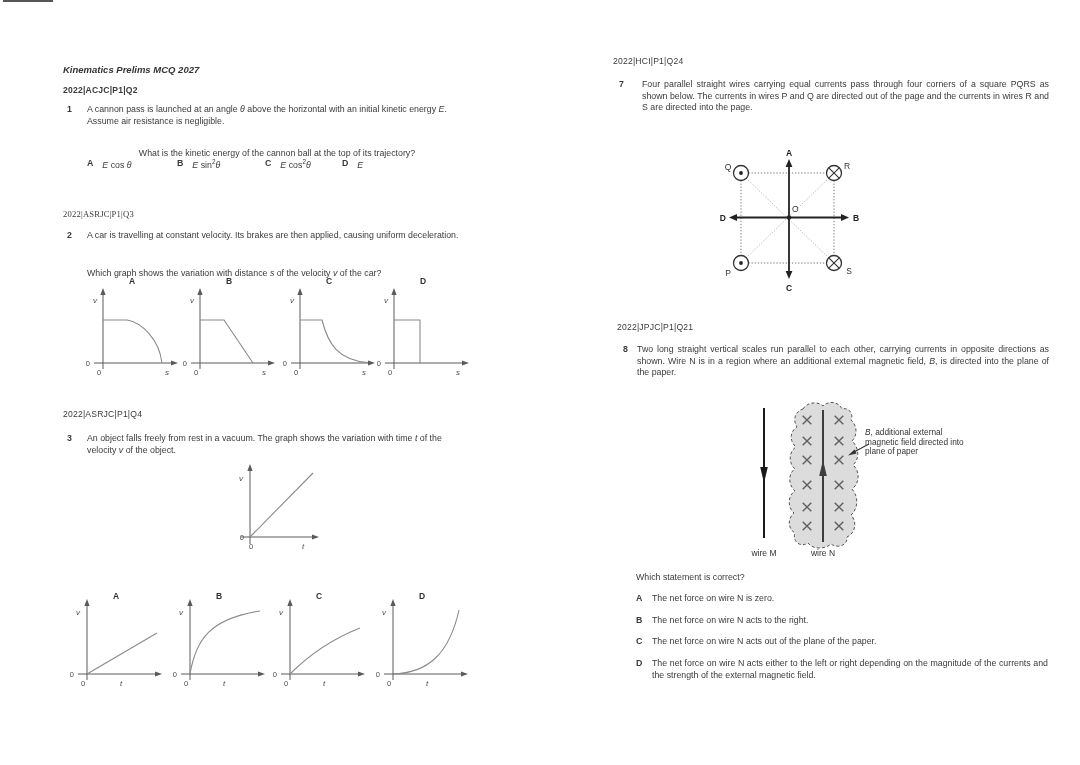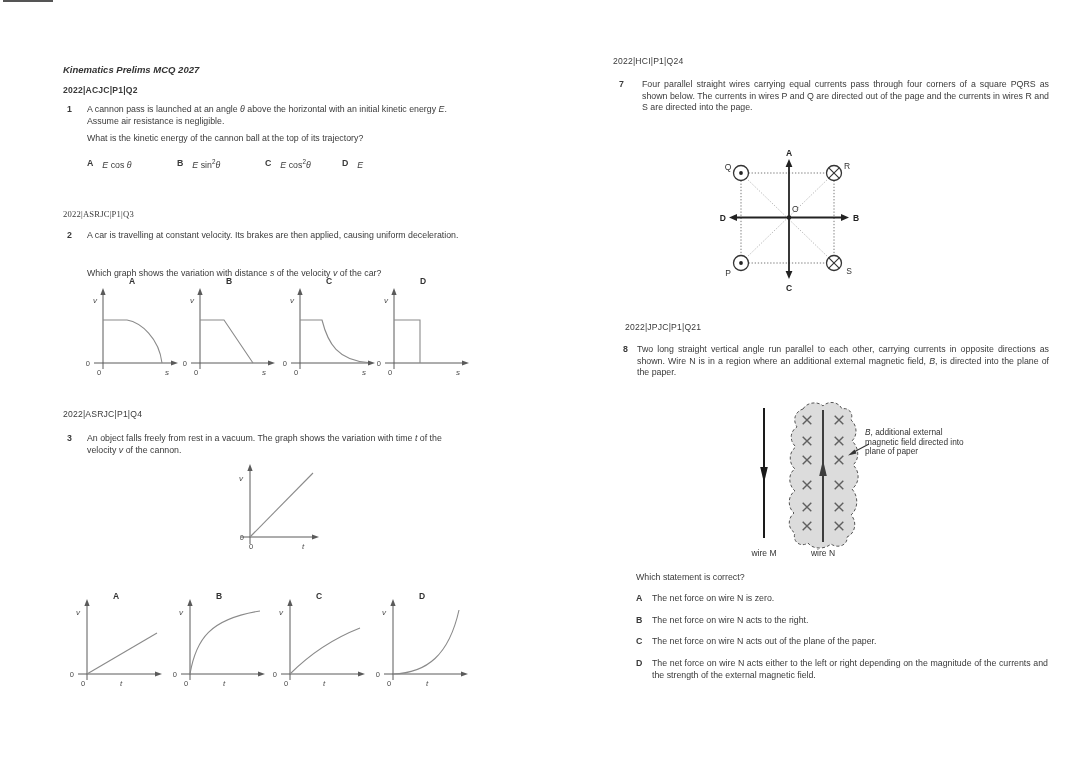--- a/index.html
+++ b/index.html
@@ -52,21 +52,21 @@
 
 <div class="col col-left">
 
   <div class="title">Kinematics Prelims MCQ 2027</div>
 
   <div class="code" style="left:0;top:21px;font-weight:bold;">2022|ACJC|P1|Q2</div>
   <div class="qrow" style="left:4px;top:40px;width:402px;">
     <span class="qnum" style="width:20px;">1</span>
     <span class="qtext"><span>A cannon pass is launched at an angle </span><i>θ</i><span> above the horizontal with an initial kinetic energy </span><i>E</i><span>. Assume air resistance is negligible.</span></span>
   </div>
-  <div class="subq" style="left:24px;top:69px;width:380px;">What is the kinetic energy of the cannon ball at the top of its trajectory?</div>
+  <div class="subq" style="left:24px;top:84px;width:380px;text-align:center;">What is the kinetic energy of the cannon ball at the top of its trajectory?</div>
 
   <div class="fopt" style="left:24px;top:94px;">
     <b>A</b>
     <span class="fml"><i>E</i><span> cos </span><sup></sup><i>θ</i></span>
   </div>
   <div class="fopt" style="left:114px;top:94px;">
     <b>B</b>
     <span class="fml"><i>E</i><span> sin</span><sup>2</sup><i>θ</i></span>
   </div>
   <div class="fopt" style="left:202px;top:94px;">
@@ -134,21 +134,21 @@
     <text class="sv-it" text-anchor="middle" x="14" y="17">v</text>
     <text class="sv-num" text-anchor="end" x="9" y="80">0</text>
     <text class="sv-num" text-anchor="middle" x="18" y="89">0</text>
     <text class="sv-it" text-anchor="middle" x="86" y="89">s</text>
     <path class="cv" d="M22,34 L48,34 L48,77"></path>
   </svg>
 
   <div class="code" style="left:0;top:345px;">2022|ASRJC|P1|Q4</div>
   <div class="qrow" style="left:4px;top:369px;width:402px;">
     <span class="qnum" style="width:20px;">3</span>
-    <span class="qtext"><span>An object falls freely from rest in a vacuum. The graph shows the variation with time </span><i>t</i><span> of the velocity </span><i>v</i><span> of the cannon.</span></span>
+    <span class="qtext"><span>An object falls freely from rest in a vacuum. The graph shows the variation with time </span><i>t</i><span> of the velocity </span><i>v</i><span> of the object.</span></span>
   </div>
 
   <svg style="left:165px;top:398px;" width="96" height="92" viewBox="0 0 96 92">
     <line class="ax" x1="22" y1="82" x2="22" y2="7"></line>
       <polygon class="ah" points="22,2 19.4,9 24.6,9"></polygon>
     <line class="ax" x1="13" y1="75" x2="86" y2="75"></line>
       <polygon class="ah" points="91,75 84,72.4 84,77.6"></polygon>
     <text class="sv-it" text-anchor="middle" x="13" y="19">v</text>
     <text class="sv-num" text-anchor="end" x="16" y="78">0</text>
     <text class="sv-num" text-anchor="middle" x="23" y="87">0</text>
@@ -260,24 +260,24 @@
     <text class="sv-lab-b" text-anchor="middle" x="82" y="143">C</text>
     <text class="sv-lab-b" text-anchor="end" x="19" y="73">D</text>
     <text class="sv-lab-b" text-anchor="start" x="146" y="73">B</text>
     <text class="sv-lab" text-anchor="start" x="85" y="64">O</text>
     <text class="sv-lab" text-anchor="middle" x="21" y="22">Q</text>
     <text class="sv-lab" text-anchor="middle" x="140" y="21">R</text>
     <text class="sv-lab" text-anchor="middle" x="21" y="128">P</text>
     <text class="sv-lab" text-anchor="middle" x="142" y="126">S</text>
   </svg>
 
-  <div class="code" style="left:12px;top:266px;">2022|JPJC|P1|Q21</div>
+  <div class="code" style="left:4px;top:266px;">2022|JPJC|P1|Q21</div>
   <div class="qrow" style="left:10px;top:288px;width:426px;">
     <span class="qnum" style="width:14px;">8</span>
-    <span class="qtext just"><span>Two long straight vertical angle run parallel to each other, carrying currents in opposite directions as shown. Wire N is in a region where an additional external magnetic field, </span><i>B</i><span>, is directed into the plane of the paper.</span></span>
+    <span class="qtext just"><span>Two long straight vertical scales run parallel to each other, carrying currents in opposite directions as shown. Wire N is in a region where an additional external magnetic field, </span><i>B</i><span>, is directed into the plane of the paper.</span></span>
   </div>
 
   <svg style="left:134px;top:344px;" width="125" height="160" viewBox="0 0 125 160">
     <path class="blob" d="M56,9 C60,2 71,1 76,6 C82,0 92,2 95,9 C101,7 107,13 104,20 C110,25 111,35 105,41 C112,47 113,59 106,65 C113,71 113,83 105,89 C112,97 111,109 104,115 C110,121 109,133 100,137 C101,145 91,149 84,144 C77,150 65,149 61,143 C53,148 45,141 48,133 C41,129 40,119 47,113 C40,107 41,95 48,91 C41,85 41,73 48,69 C41,63 42,51 49,47 C42,41 43,31 50,27 C45,19 49,11 56,9 Z"></path>
     <g class="fieldx">
       <path d="M55.7,15.7 L64.3,24.3 M55.7,24.3 L64.3,15.7"></path>
       <path d="M87.7,15.7 L96.3,24.3 M87.7,24.3 L96.3,15.7"></path>
       <path d="M55.7,36.7 L64.3,45.3 M55.7,45.3 L64.3,36.7"></path>
       <path d="M87.7,36.7 L96.3,45.3 M87.7,45.3 L96.3,36.7"></path>
       <path d="M55.7,55.7 L64.3,64.3 M55.7,64.3 L64.3,55.7"></path>

